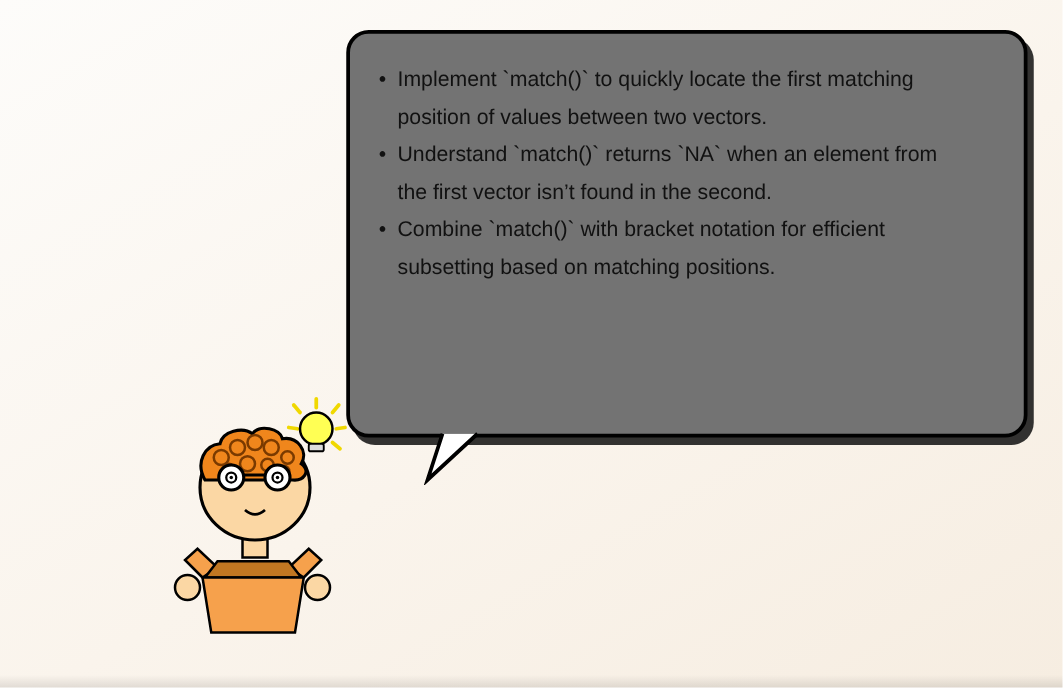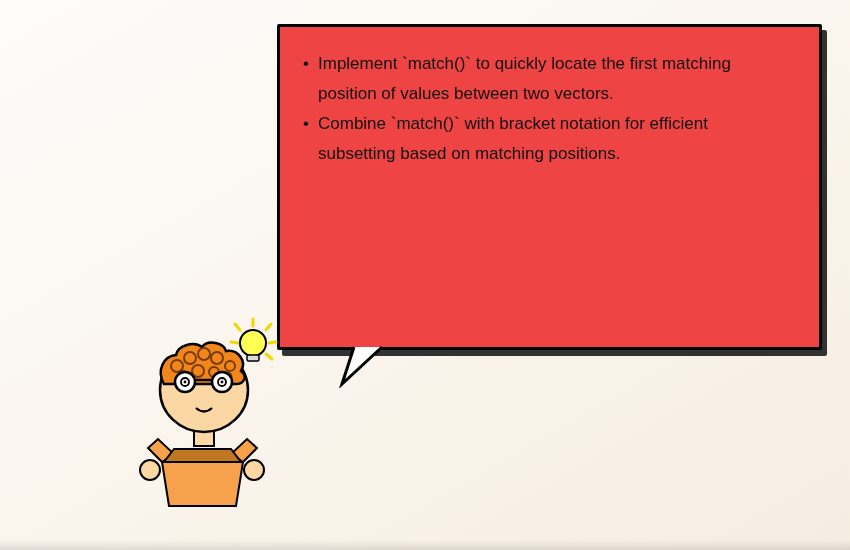--- a/index.html
+++ b/index.html
@@ -3,22 +3,22 @@
 <meta charset="utf-8">
 <style>
   html, body { margin: 0; padding: 0; }
   body {
     width: 850px; height: 550px; overflow: hidden; position: relative;
     background: linear-gradient(150deg, #fdfcfa 0%, #faf4ec 55%, #f6ede1 100%);
     font-family: "Liberation Sans", sans-serif;
   }
   .bubble {
     position: absolute; left: 277px; top: 24px; width: 545px; height: 326px;
-    box-sizing: border-box; background: #ef4444;
-    border: 3px solid #000; border-radius: 2px;
+    box-sizing: border-box; background: #737373;
+    border: 3px solid #000; border-radius: 18px;
     box-shadow: 5px 6px 0 rgba(15,15,15,0.85);
     padding: 22px 61px 18px 22px;
   }
   .bubble ul { margin: 0; padding: 0; list-style: none; }
   .bubble li {
     position: relative; padding-left: 16px;
     font-size: 17px; line-height: 30px; color: #111;
   }
   .bubble li::before { content: "\2022"; position: absolute; left: 1px; }
   .tail { position: absolute; left: 338px; top: 344px; width: 64px; height: 44px; }
@@ -29,20 +29,21 @@
   }
 </style>
 </head>
 <body>
 
 <div class="stage">
 
   <div class="bubble">
     <ul>
       <li>Implement `match()` to quickly locate the first matching position of values between two vectors.</li>
+      <li>Understand `match()` returns `NA` when an element from the first vector isn’t found in the second.</li>
       <li>Combine `match()` with bracket notation for efficient subsetting based on matching positions.</li>
     </ul>
   </div>
 
   <svg class="tail" viewBox="0 0 64 44">
     <path d="M 44 3 L 4 40 L 16 3" stroke="#000" stroke-width="3" stroke-linejoin="miter" fill="#ffffff"></path>
   </svg>
 
   <svg class="character" viewBox="0 0 160 205">
 

